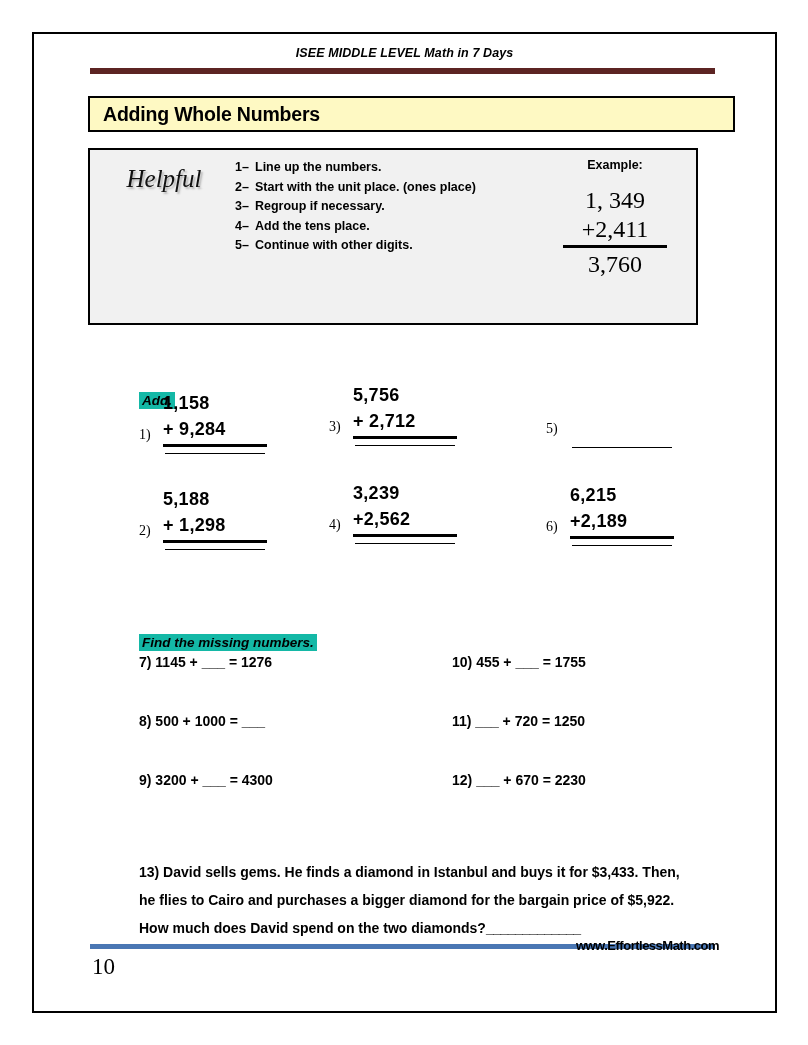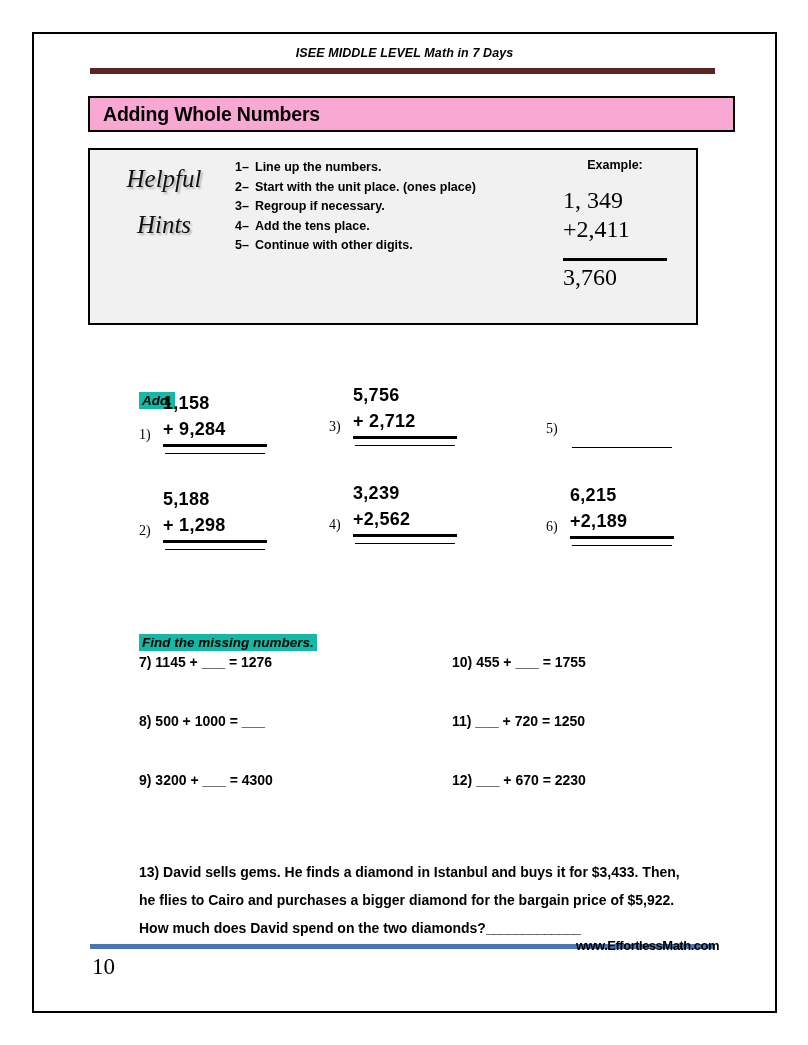--- a/index.html
+++ b/index.html
@@ -39,21 +39,21 @@
     left: 56px; top: 34px;
     width: 625px; height: 6px;
     background: #5C2423;
   }
 
   
   #title-box {
     position: absolute;
     left: 54px; top: 62px;
     width: 647px; height: 36px;
-    background: #f9a8d4;
+    background: #fef9c3;
     border: 2px solid #000;
     display: flex; align-items: center;
   }
   #title-text {
     padding-left: 13px;
     font-size: 19.5px;
     font-weight: bold;
     letter-spacing: -.2px;
   }
 
@@ -99,24 +99,24 @@
   }
   #example-label {
     font-size: 12.5px;
     font-weight: bold;
   }
   #example-sum {
     margin: 14px auto 0;
     width: 104px;
     font-family: "Liberation Serif", serif;
     font-size: 24px;
-    text-align: left;
+    text-align: center;
     line-height: 29px;
   }
-  #example-sum .addend2 { border-bottom: 3px solid #000; padding-bottom: 14px; }
+  #example-sum .addend2 { border-bottom: 3px solid #000; padding-bottom: 1px; }
   #example-sum .total { padding-top: 2px; }
 
   
   .section-label {
     position: absolute;
     font-size: 13.5px;
     font-weight: bold;
     font-style: italic;
     background: #14b8a6;
     padding: 1px 3px;
@@ -205,21 +205,20 @@
   <div id="running-head">ISEE MIDDLE LEVEL Math in 7 Days</div>
   <div id="head-rule"></div>
 
   <div id="title-box">
     <span id="title-text">Adding Whole Numbers</span>
   </div>
 
   <div id="hints-box">
     <div id="hints-label">
       <div>Helpful</div>
-      <div>Hints</div>
     </div>
 
     <div id="hints-steps">
       <div class="step">
         <span class="num">1–</span>
         <span>Line up the numbers.</span>
       </div>
       <div class="step">
         <span class="num">2–</span>
         <span>Start with the unit place. (ones place)</span>

